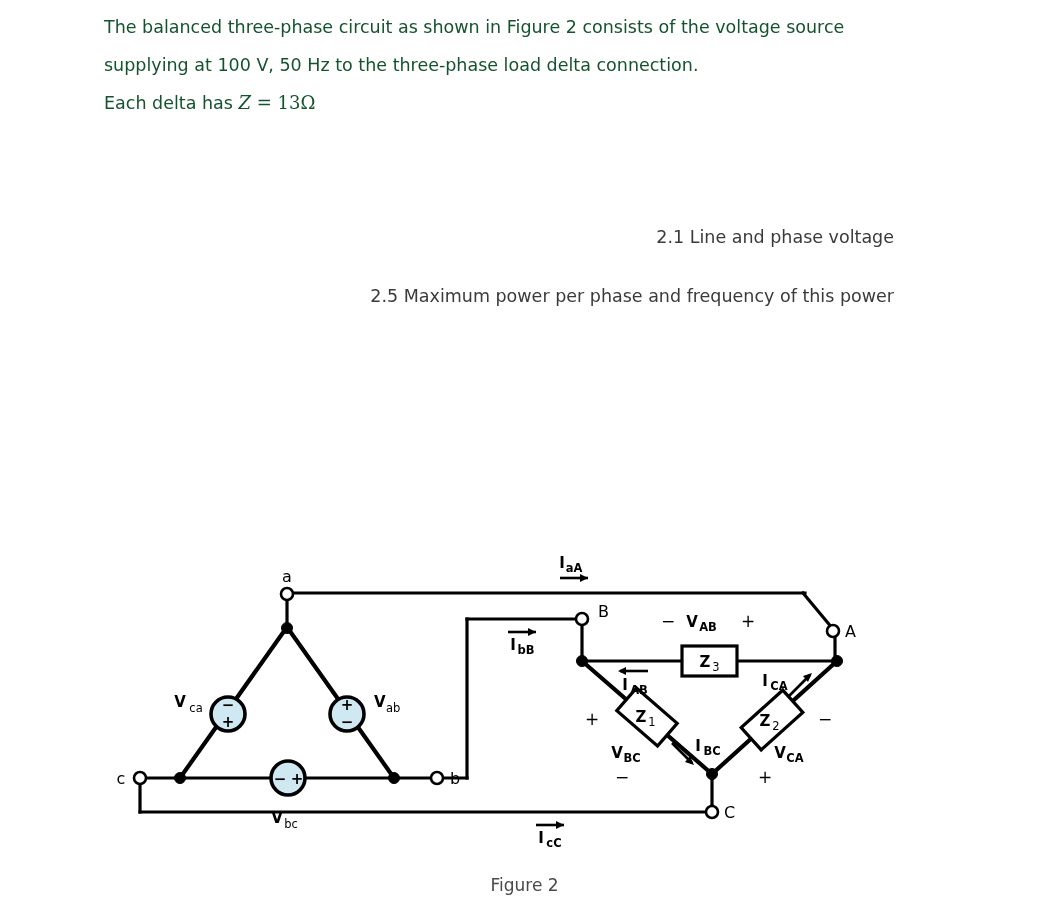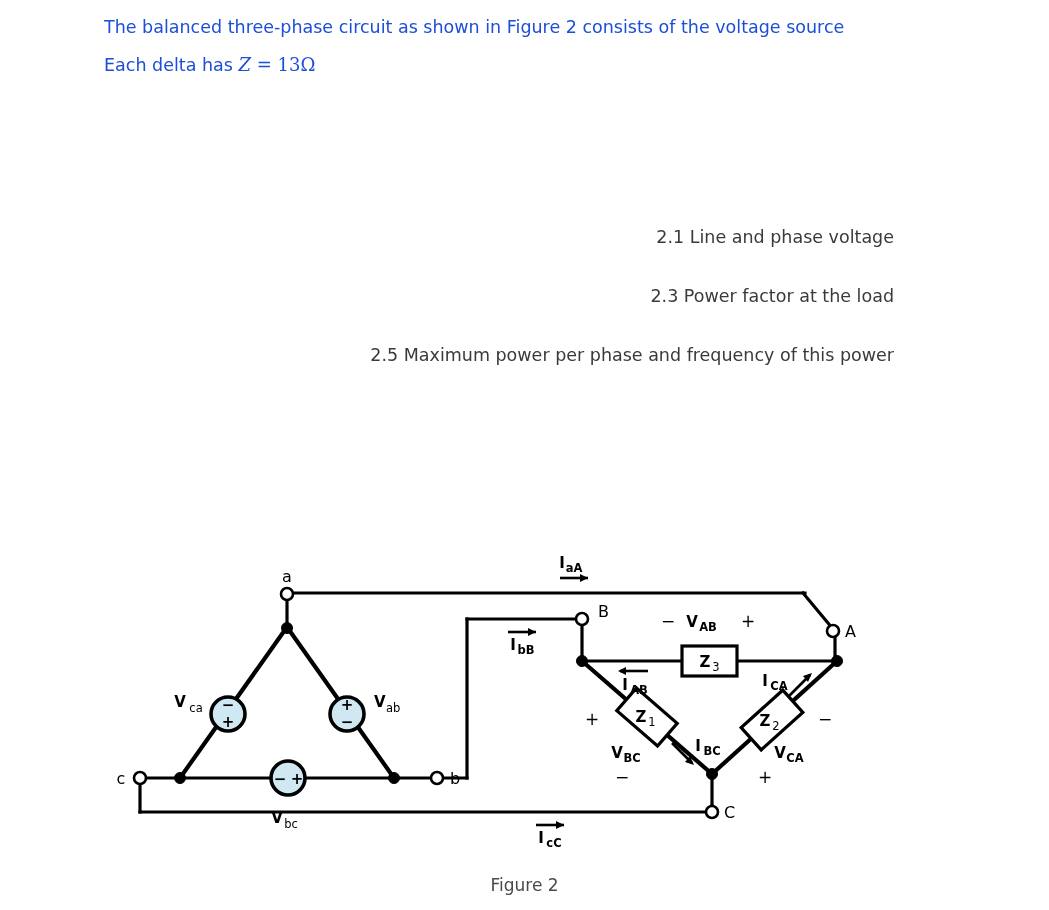--- a/index.html
+++ b/index.html
@@ -23,21 +23,21 @@
   }
   .prose {
     position: absolute;
     left: 104px;
     top: 8px;
     width: 790px;
   }
   .para {
     font-size: 17.5px;
     line-height: 38px;
-    color: #1d4ed8;
+    color: #14532d;
     white-space: pre-wrap;
   }
   .para .math {
     font-family: "DejaVu Serif", serif;
     font-style: italic;
     font-size: 18px;
   }
   .para .mathup {
     font-family: "DejaVu Serif", serif;
     font-style: normal;
@@ -142,26 +142,26 @@
     font-weight: bold;
   }
 </style>
 </head>
 <body>
 
 <div class="page">
 
   <div class="prose">
     <div class="para">The balanced three-phase circuit as shown in Figure 2 consists of the voltage source</div>
+    <div class="para">supplying at 100 V, 50 Hz to the three-phase load delta connection.</div>
     <div class="para"><span>Each delta has </span><span class="math">Z</span><span class="mathup"> = </span><span class="mathup">13</span><span class="mathup">Ω</span></div>
   </div>
 
   <div class="q-list">
     <div class="q-item">2.1 Line and phase voltage</div>
-    <div class="q-item">2.3 Power factor at the load</div>
     <div class="q-item">2.5 Maximum power per phase and frequency of this power</div>
   </div>
 
   <div class="figure-wrap">
     <svg class="circuit" width="1049" height="330" viewBox="0 0 1049 330">
 
       <line class="wire" x1="287" y1="55" x2="287" y2="87"></line>
 
       <line class="wire" x1="289" y1="53" x2="805" y2="53"></line>
       <line class="wire" x1="803" y1="53" x2="833" y2="89"></line>

